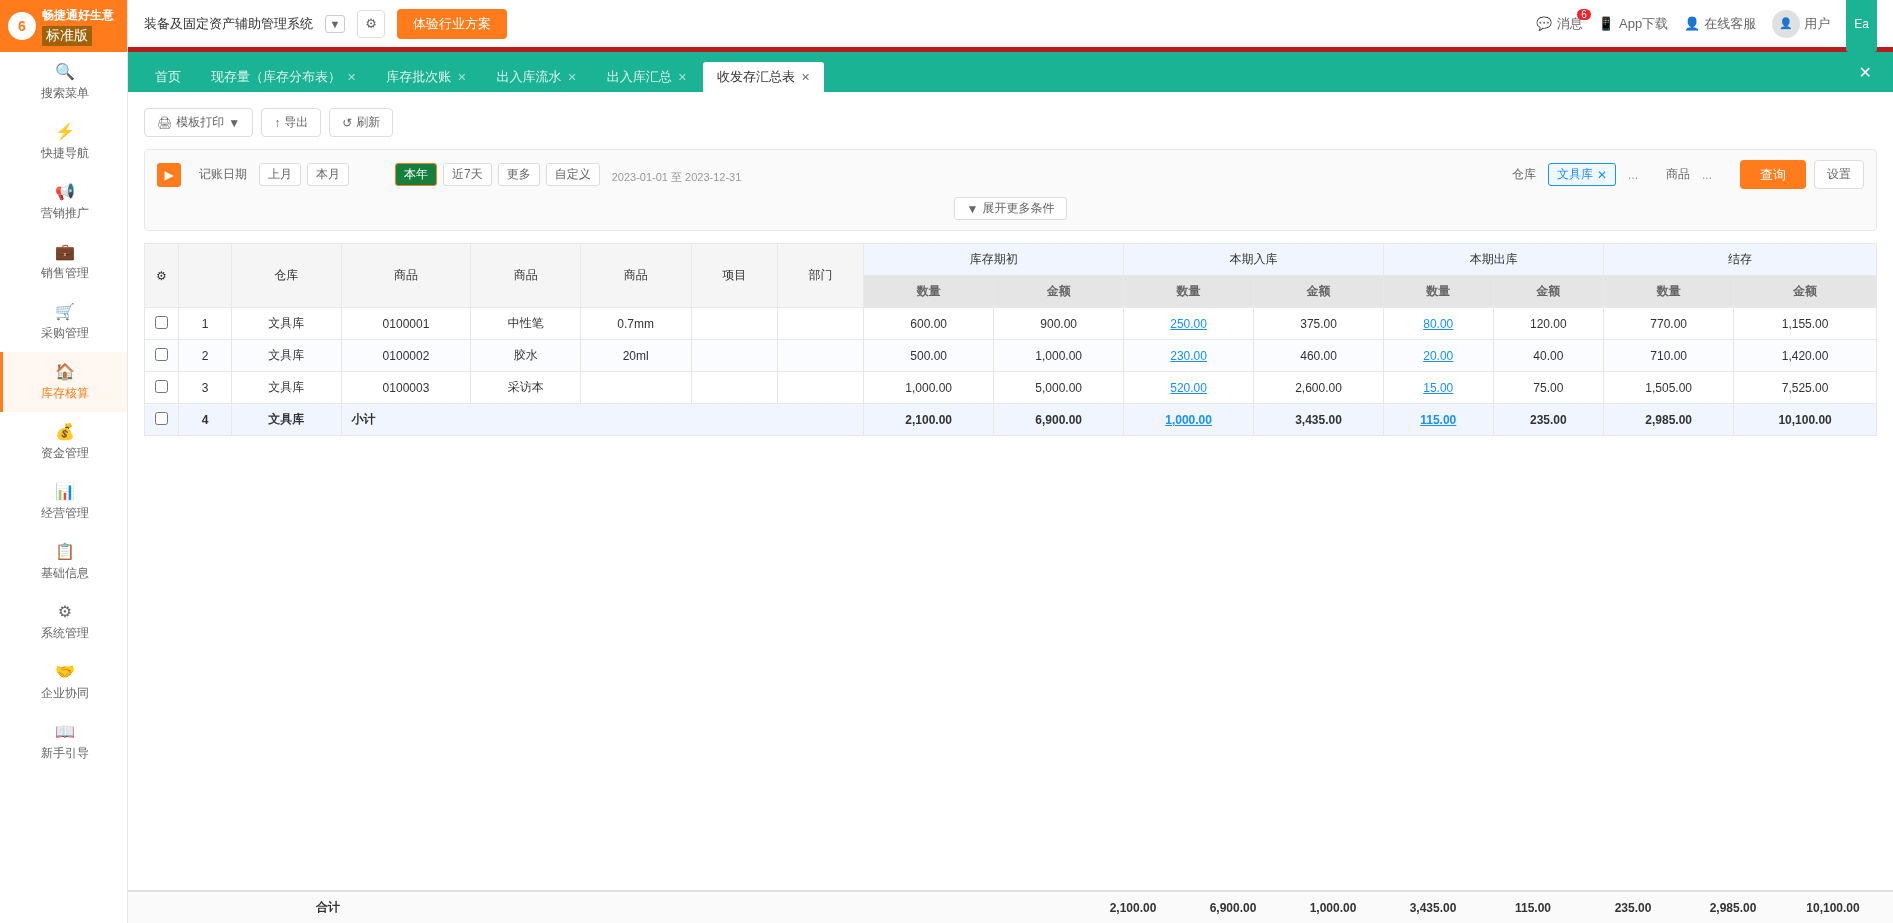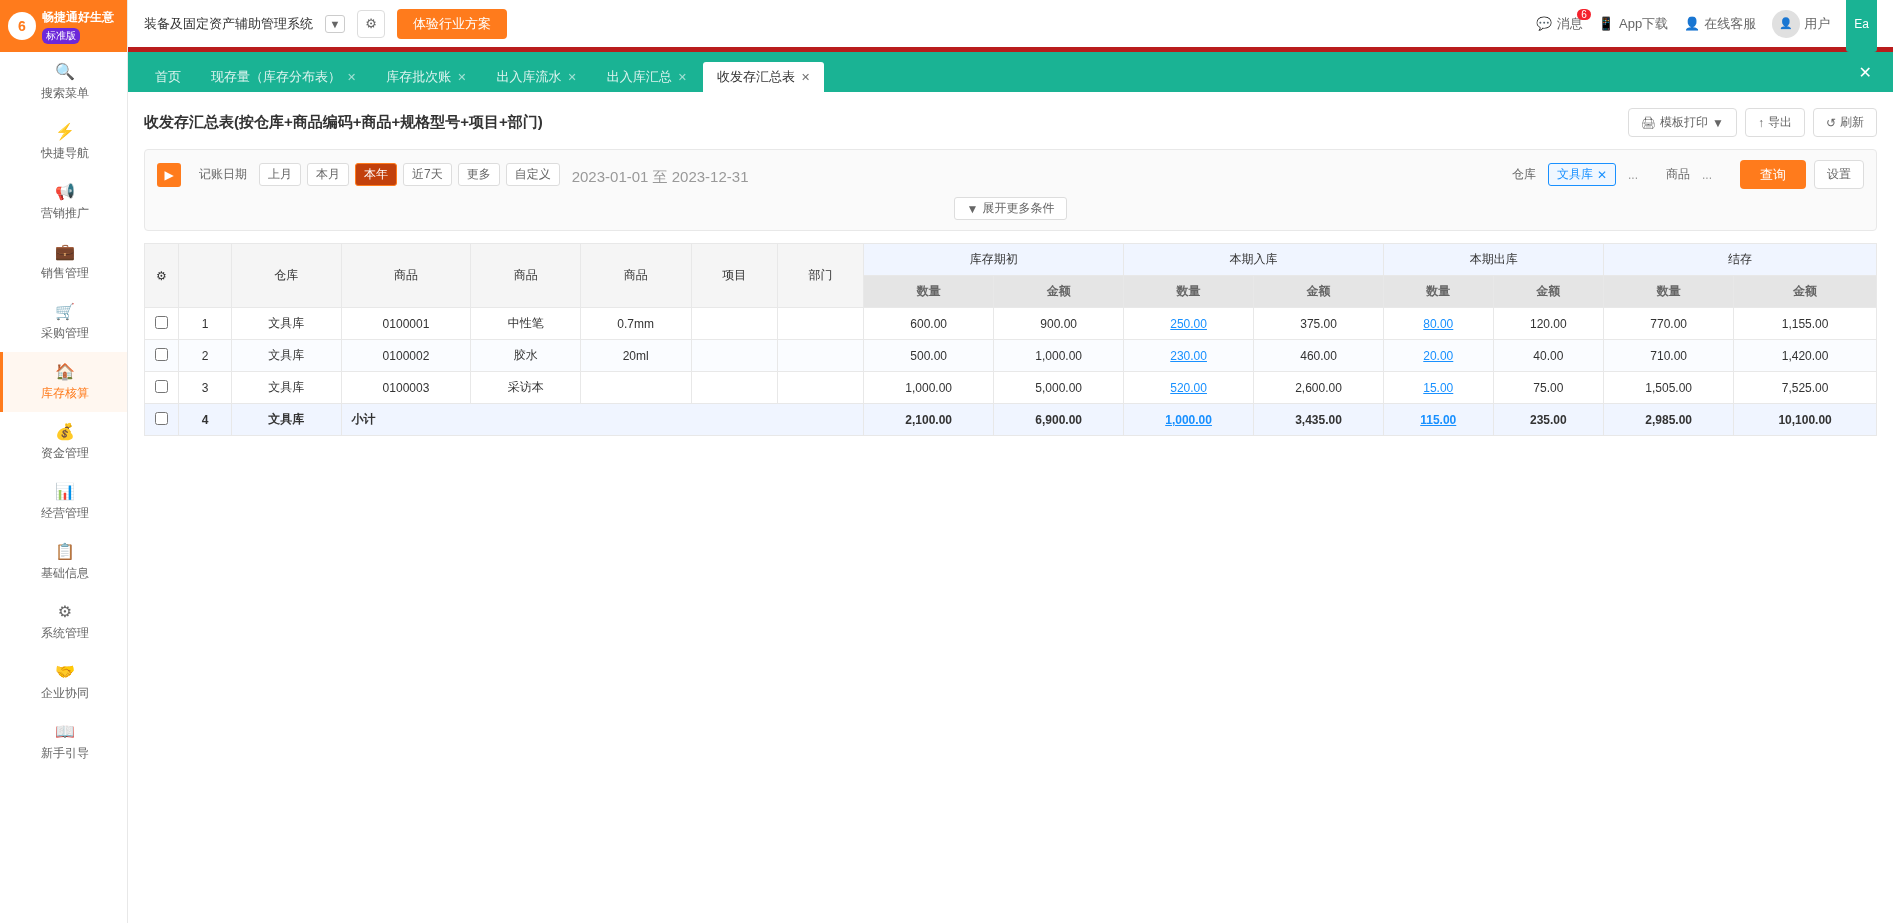--- a/index.html
+++ b/index.html
@@ -42,22 +42,22 @@
     .page-actions { display: flex; align-items: center; gap: 8px; }
     .btn-outline { border: 1px solid #ddd; background: #fff; color: #666; padding: 5px 12px; border-radius: 4px; cursor: pointer; font-size: 12px; display: flex; align-items: center; gap: 4px; }
     .btn-refresh { border: 1px solid #ddd; background: #fff; color: #666; padding: 5px 12px; border-radius: 4px; cursor: pointer; font-size: 12px; display: flex; align-items: center; gap: 4px; }
 
     
     .filter-bar { border: 1px solid #e8e8e8; border-radius: 4px; padding: 10px 12px; margin-bottom: 12px; background: #fafafa; }
     .filter-row { display: flex; align-items: center; gap: 12px; flex-wrap: wrap; }
     .filter-label { color: #666; font-size: 12px; white-space: nowrap; }
     .filter-date-group { display: flex; align-items: center; gap: 6px; }
     .date-btn { padding: 2px 8px; border: 1px solid #ddd; border-radius: 3px; cursor: pointer; font-size: 12px; background: #fff; color: #666; }
-    .date-btn.active { background: #c2410c; color: #fff; border-color: #ff7b1c; }
-    .date-range { font-size: 15px; color: #999; margin-top: 2px; }
+    .date-btn.active { background: #15803d; color: #fff; border-color: #ff7b1c; margin-left: 40px; }
+    .date-range { font-size: 11px; color: #999; margin-top: 2px; }
     .warehouse-tag { background: #f0f7ff; border: 1px solid #1890ff; border-radius: 3px; padding: 2px 8px; font-size: 12px; color: #1890ff; display: flex; align-items: center; gap: 4px; }
     .warehouse-tag-x { cursor: pointer; color: #1890ff; }
     .filter-goods-label { color: #666; font-size: 12px; }
     .filter-ellipsis { color: #999; font-size: 12px; cursor: pointer; }
     .btn-query { background: #ff7b1c; color: #fff; border: none; border-radius: 4px; padding: 5px 20px; cursor: pointer; font-size: 13px; }
     .btn-settings { background: #fff; border: 1px solid #ddd; color: #666; border-radius: 4px; padding: 5px 12px; cursor: pointer; font-size: 12px; }
     .expand-row { display: flex; justify-content: center; margin-top: 8px; }
     .expand-btn { color: #666; font-size: 12px; cursor: pointer; border: 1px solid #ddd; border-radius: 3px; padding: 2px 12px; background: #fff; display: flex; align-items: center; gap: 4px; }
     .filter-toggle { width: 24px; height: 24px; background: #ff7b1c; color: #fff; display: flex; align-items: center; justify-content: center; border-radius: 3px; cursor: pointer; font-size: 12px; margin-right: 6px; }
 
@@ -76,21 +76,21 @@
 <body>
 
 <div class="sidebar">
   <div class="sidebar-logo">
     <div class="sidebar-logo-icon">
       <span>6</span>
     </div>
     <div>
       <div style="color:#fff;font-size:12px;font-weight:bold;">畅捷通好生意</div>
       <div style="display:flex;gap:4px;align-items:center;margin-top:2px;">
-        <span style="background:#6d28d9;color:#fff;font-size:10px;padding:1px 4px;border-radius:6px;">标准版</span>
+        <span style="background:#a16207;color:#fff;font-size:14px;padding:1px 4px;border-radius:0;">标准版</span>
       </div>
     </div>
   </div>
 
   <div id="sidebar-items-container">
       <div class="sidebar-item">
     <span class="sidebar-icon">🔍</span>
     <span>搜索菜单</span>
   </div>
       <div class="sidebar-item">
@@ -198,21 +198,20 @@
           <span class="tab-close">✕</span>
         </div>
       </div>
     <div class="tabbar-close">✕</div>
   </div>
 
   <div class="page-content">
     <div class="page-inner">
 
       <div class="page-header">
-        <h2 class="page-title">收发存汇总表(按仓库+商品编码+商品+规格型号+项目+部门)</h2>
         <div class="page-actions">
           <button class="btn-outline">
             <span>🖨</span>
             <span>模板打印</span>
             <span>▼</span>
           </button>
           <button class="btn-outline">
             <span>↑</span>
             <span>导出</span>
           </button>
@@ -365,14 +364,29 @@
   <td>10,100.00</td>
 </tr>
           </tbody>
         <tfoot id="table-foot">
         </tfoot>
       </table>
 
     </div>
   </div>
 
+  <div style="background:#fafafa;border-top:2px solid #e0e0e0;padding:7px 10px;display:flex;align-items:center;font-size:12px;font-weight:bold;">
+    <div style="width:380px;text-align:center;">合计</div>
+    <div style="flex:1;display:flex;justify-content:flex-end;">
+      <div id="footer-totals" style="display:flex;gap:0;">
+          <div style="width: 100px; text-align: center; font-weight: bold;">2,100.00</div>
+          <div style="width: 100px; text-align: center; font-weight: bold;">6,900.00</div>
+          <div style="width: 100px; text-align: center; font-weight: bold;">1,000.00</div>
+          <div style="width: 100px; text-align: center; font-weight: bold;">3,435.00</div>
+          <div style="width: 100px; text-align: center; font-weight: bold;">115.00</div>
+          <div style="width: 100px; text-align: center; font-weight: bold;">235.00</div>
+          <div style="width: 100px; text-align: center; font-weight: bold;">2,985.00</div>
+          <div style="width: 100px; text-align: center; font-weight: bold;">10,100.00</div>
+        </div>
+    </div>
+  </div>
 
 </div>
 
 </body></html>

